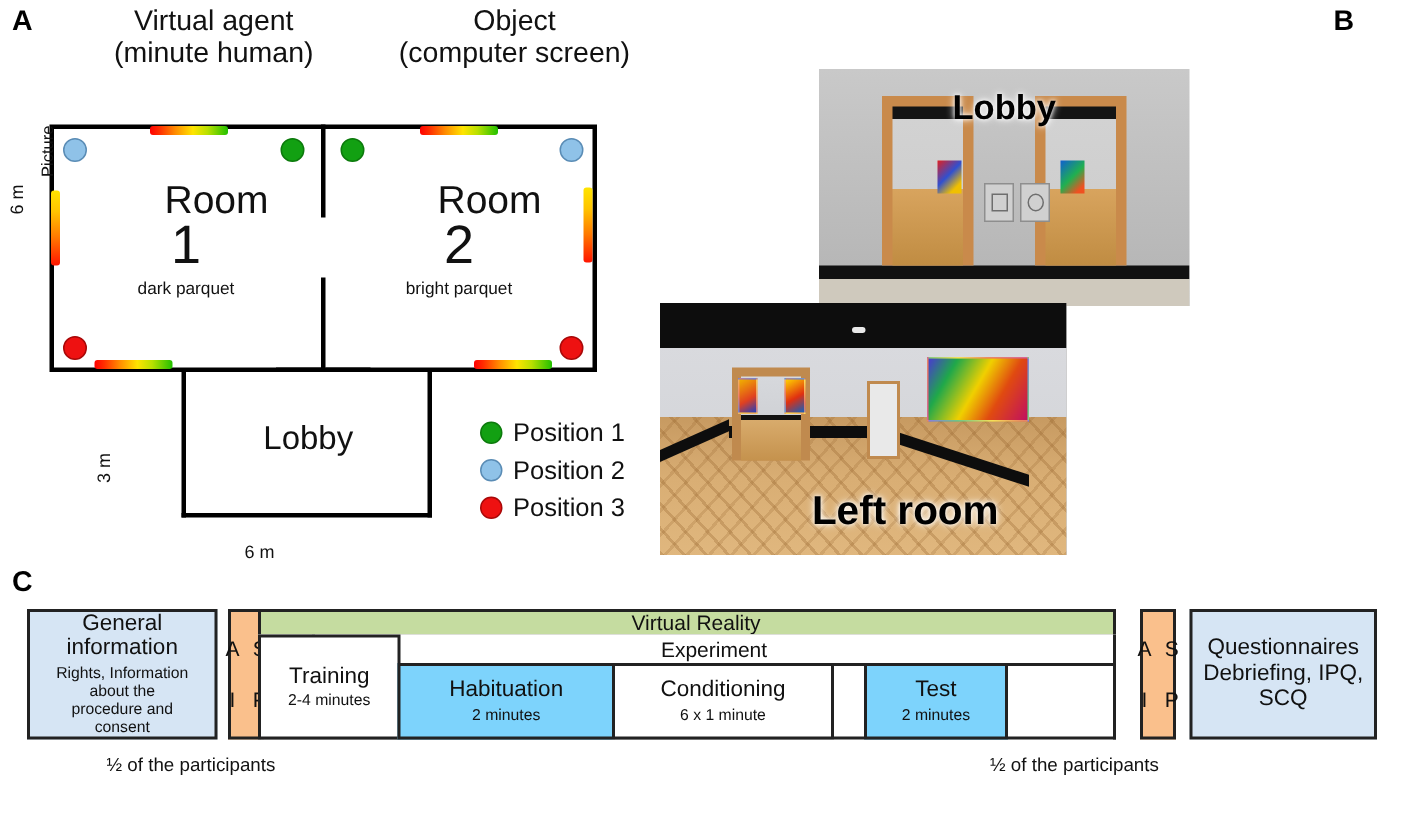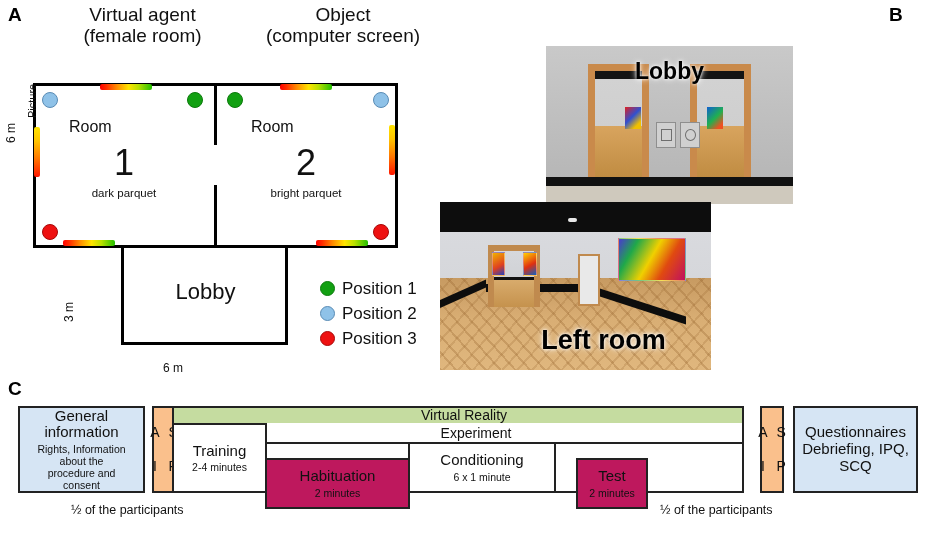--- a/index.html
+++ b/index.html
@@ -25,21 +25,21 @@
   #center-wall-bot{position:absolute;left:181px;top:102px;width:3px;height:63px;background:#000;}
 
   
   #lobby-left{position:absolute;left:88px;top:165px;width:3px;height:97px;background:#000;}
   #lobby-right{position:absolute;left:252px;top:165px;width:3px;height:97px;background:#000;}
   #lobby-bottom{position:absolute;left:88px;top:259px;width:167px;height:3px;background:#000;}
   
   #jamb-l{position:absolute;left:151px;top:162px;width:30px;height:3px;background:#000;}
   #jamb-r{position:absolute;left:184px;top:162px;width:30px;height:3px;background:#000;}
 
-  .room-title{position:absolute;font-size:16px;text-align:left;color:#111;}
+  .room-title{position:absolute;font-size:26px;text-align:right;color:#111;}
   .room-num{position:absolute;font-size:36px;text-align:center;color:#111;line-height:1;}
   .room-sub{position:absolute;font-size:11.5px;text-align:center;color:#111;}
 
   #lobby-label{position:absolute;left:95px;top:196px;width:155px;text-align:center;
                font-size:22px;color:#111;}
 
   
   .dot{position:absolute;border-radius:50%;border:1px solid #555;box-sizing:border-box;}
   .dot.green{background:#12a012;border-color:#0c7a0c;}
   .dot.blue{background:#8fc2e8;border-color:#5a8cb5;}
@@ -123,54 +123,54 @@
   #pc-letter{left:8px;top:0px;}
 
   .cbox{position:absolute;box-sizing:border-box;border:2px solid #222;
         display:flex;flex-direction:column;align-items:center;justify-content:center;
         text-align:center;color:#111;}
   .cbox .big{font-size:15px;line-height:1.12;}
   .cbox .small{font-size:10.5px;line-height:1.15;margin-top:2px;}
   .blue{background:#d6e5f4;}
   .orange{background:#fac08c;}
   .green{background:#c5dca0;}
-  .pink{background:#be185d;margin-top:16px;}
+  .pink{background:#7dd3fc;}
   .white{background:#fff;}
 
   #c-general{left:18px;top:28px;width:127px;height:87px;padding:3px 16px;align-items:center;}
   #c-spai-1{left:152px;top:28px;width:24px;height:87px;}
   #c-spai-2{left:760px;top:28px;width:24px;height:87px;}
   .spai-stack{display:flex;flex-direction:column;align-items:center;justify-content:center;
      font-size:14px;line-height:1.30;font-weight:normal;}
   #c-quest{left:793px;top:28px;width:125px;height:87px;padding:3px 5px;text-align:center;}
 
   #c-vr{left:172px;top:28px;width:572px;height:19px;justify-content:center;padding-left:12px;}
   #c-vr .big{font-size:14px;}
   #c-exp{left:172px;top:45px;width:572px;height:70px;border-top:none;}
   #c-exp-label{position:absolute;left:208px;top:45px;width:536px;height:21px;
      border:2px solid #222;border-top:none;box-sizing:border-box;background:#fff;
      display:flex;align-items:center;justify-content:center;font-size:14px;color:#111;}
   #c-training{left:172px;top:45px;width:95px;height:70px;}
   #c-hab{left:265px;top:64px;width:145px;height:51px;}
   #c-cond{left:408px;top:64px;width:148px;height:51px;}
-  #c-test{left:576px;top:64px;width:72px;height:51px;}
+  #c-test{left:576px;top:64px;width:96px;height:51px;}
 
   .half-note{position:absolute;font-size:12.5px;color:#111;white-space:nowrap;}
   #half-left{left:71px;top:125px;}
   #half-right{left:660px;top:125px;}
 </style>
 </head>
 <body>
 
 <div id="panel-a">
   <div class="panel-letter" id="pa-letter">A</div>
 
   <div class="pa-head" id="pa-head-agent">
     <div>Virtual agent</div>
-    <div>(female room)</div>
+    <div>(minute human)</div>
   </div>
   <div class="pa-head" id="pa-head-object">
     <div>Object</div>
     <div>(computer screen)</div>
   </div>
 
   <div id="fp">
     <div id="room-box"></div>
     <div id="center-wall-top"></div>
     <div id="center-wall-bot"></div>

